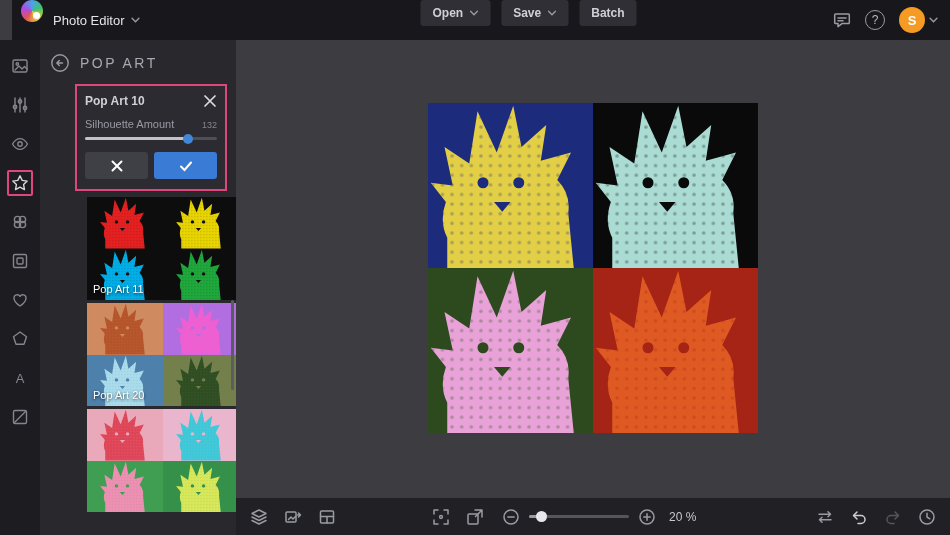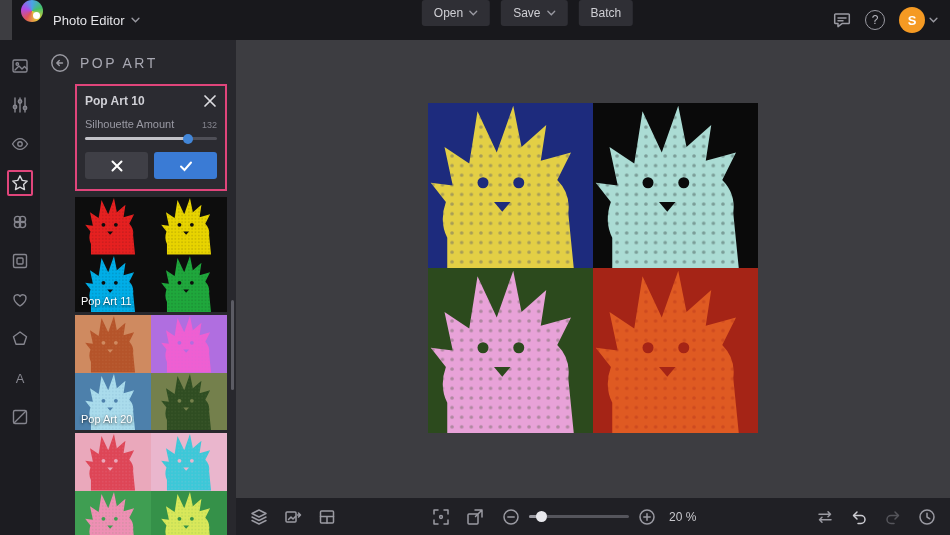--- a/index.html
+++ b/index.html
@@ -12,21 +12,21 @@
   .logo { width:22px; height:22px; border-radius:50%; margin-left:9px;
     background:conic-gradient(#4aa3e8,#45c06a,#e8d23a,#e05555,#b04ae8,#4aa3e8);
     position:relative; }
   .logo::after { content:""; position:absolute; right:3px; bottom:3px; width:7px; height:7px;
     border-radius:50%; background:#fff; }
   .app-title { color:#e4e4e8; font-size:13px; margin-left:10px; display:flex; align-items:center; gap:6px; cursor:pointer; }
   .chev { width:9px; height:6px; }
   .chev path { stroke:#9a9aa2; stroke-width:1.6; fill:none; stroke-linecap:round; }
   .topbar-center { position:absolute; left:50%; transform:translateX(-28%); display:flex; gap:11px; }
   .tb-btn { background:#2f2f35; color:#cfcfd4; font-size:12px; border:none; border-radius:3px;
-    padding:6px 12px; display:flex; align-items:center; gap:6px; cursor:pointer; }
+    padding:6px 12px; display:flex; align-items:center; gap:6px; cursor:pointer;font-weight:bold; }
   .topbar-right { margin-left:auto; display:flex; align-items:center; gap:14px; padding-right:12px; }
   .icon18 { width:18px; height:18px; display:block; }
   .icon18 path, .icon18 circle, .icon18 rect { stroke:#9a9aa2; stroke-width:1.5; fill:none;
     stroke-linecap:round; stroke-linejoin:round; }
   .help-circle { width:20px; height:20px; border:1.5px solid #9a9aa2; border-radius:50%;
     color:#b8b8c0; font-size:12px; display:flex; align-items:center; justify-content:center; cursor:pointer; }
   .avatar-wrap { display:flex; align-items:center; gap:4px; cursor:pointer; }
   .avatar { width:26px; height:26px; border-radius:50%; background:#f59a23; color:#fff;
     font-size:13px; font-weight:bold; display:flex; align-items:center; justify-content:center; }
 
@@ -62,21 +62,21 @@
   .track .fill { position:absolute; left:0; top:0; height:100%; background:#c2c2c8; border-radius:2px; }
   .track .thumb { position:absolute; top:-3.5px; width:10px; height:10px; border-radius:50%; background:#4286d8; }
   .card-buttons { display:flex; gap:6px; margin-top:12px; }
   .card-btn { flex:1; height:27px; border:none; border-radius:3px; display:flex;
     align-items:center; justify-content:center; cursor:pointer; }
   .card-btn.cancel { background:#3f3f46; }
   .card-btn.apply { background:#3a7bd5; }
   .card-btn svg { width:14px; height:14px; }
   .card-btn svg path { stroke:#fff; stroke-width:2; fill:none; stroke-linecap:round; }
 
-  .preset { position:relative; width:152px; height:115px; margin-bottom:3px; cursor:pointer; overflow:hidden; }
+  .preset { position:relative; width:152px; height:103px; margin-bottom:3px; cursor:pointer; overflow:hidden;margin-left:12px; }
   .cat-grid { display:grid; grid-template-columns:1fr 1fr; grid-template-rows:1fr 1fr; width:100%; height:100%; }
   .preset-label { position:absolute; left:6px; bottom:5px; color:#fff; font-size:11px;
     text-shadow:0 1px 3px rgba(0,0,0,.8); }
   .panel-scrollbar { position:absolute; right:2px; top:260px; width:3px; height:90px;
     background:#5c5c64; border-radius:2px; cursor:pointer; }
 
   
   .canvas { position:fixed; left:236px; top:40px; right:0; bottom:40px;
     display:flex; align-items:center; justify-content:center; background:#3d3d41; }
   .artwork { width:330px; height:330px; }

